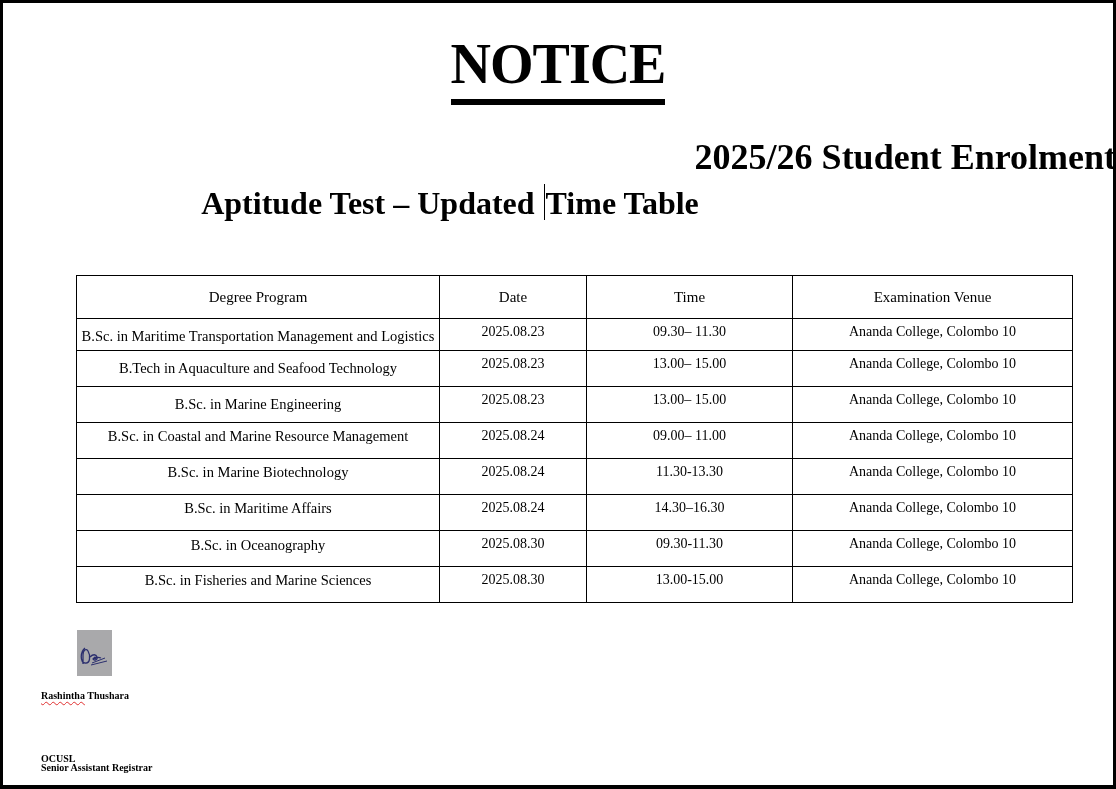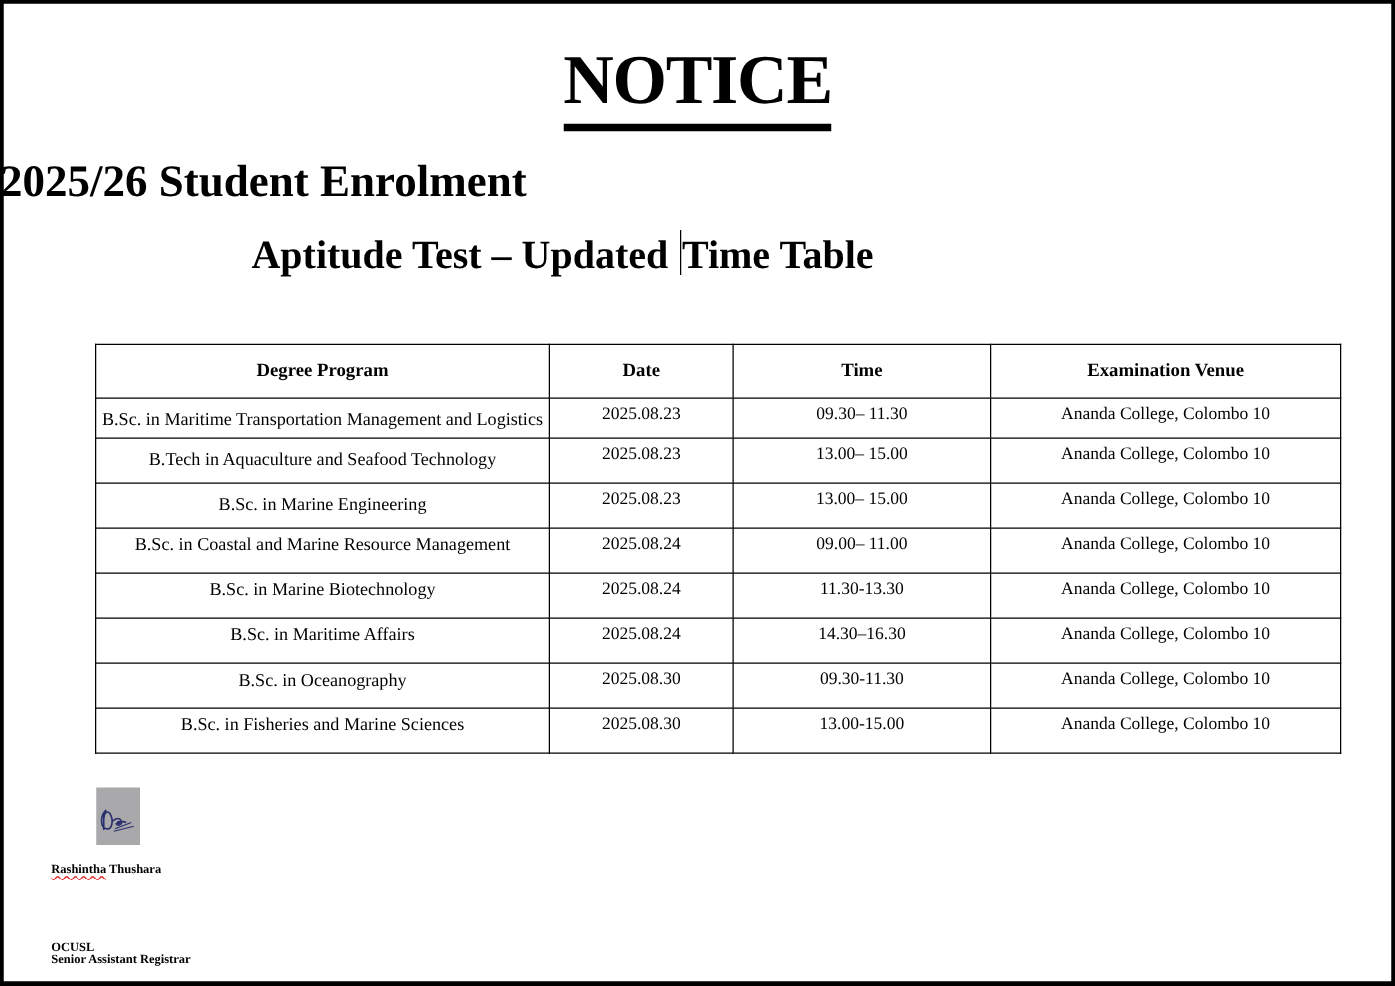--- a/index.html
+++ b/index.html
@@ -21,41 +21,41 @@
     }
     .notice span {
       display: inline-block;
       font-size: 56px; font-weight: bold; line-height: 70px;
       letter-spacing: -1px;
       transform: scaleX(1.0);
       border-bottom: 6px solid #000;
       padding-bottom: 0px;
     }
     .sub1 {
-      position: absolute; left: -3px; width: 1116px; top: 121px;
-      text-align: left; font-size: 36px; font-weight: bold; line-height: 42px;
+      position: absolute; left: -3px; width: 1116px; top: 133px;
+      text-align: right; font-size: 36px; font-weight: bold; line-height: 42px;
     }
     .sub2 {
       position: absolute; left: -3px; width: 900px; top: 179px;
       text-align: center; font-size: 32px; font-weight: bold; line-height: 42px;
     }
     .caret {
       display: inline-block; width: 1px; height: 36px; background: #000;
       vertical-align: -6px; margin: 0 1px;
     }
     table.tt {
       position: absolute; left: 76px; top: 275px;
       border-collapse: collapse;
       font-size: 14px;
     }
     table.tt td, table.tt th {
       border: 1px solid #000;
       text-align: center; padding: 0;
     }
-    table.tt th { font-weight: bold; font-size: 15px; height: 42px; margin-left: 44px; }
+    table.tt th { font-weight: normal; font-size: 15px; height: 42px; margin-left: 44px; }
     table.tt td { vertical-align: top; padding-top: 5px; }
     table.tt td.prog { padding-top: 7px; font-size: 14.5px; }
     .sig {
       position: absolute; left: 77px; top: 630px;
       width: 35px; height: 46px; background: #a9a9ab;
     }
     .sig svg { display: block; }
     .signame, .sigtitle, .sigorg {
       position: absolute; left: 41px; font-size: 10px; font-weight: bold;
     }

